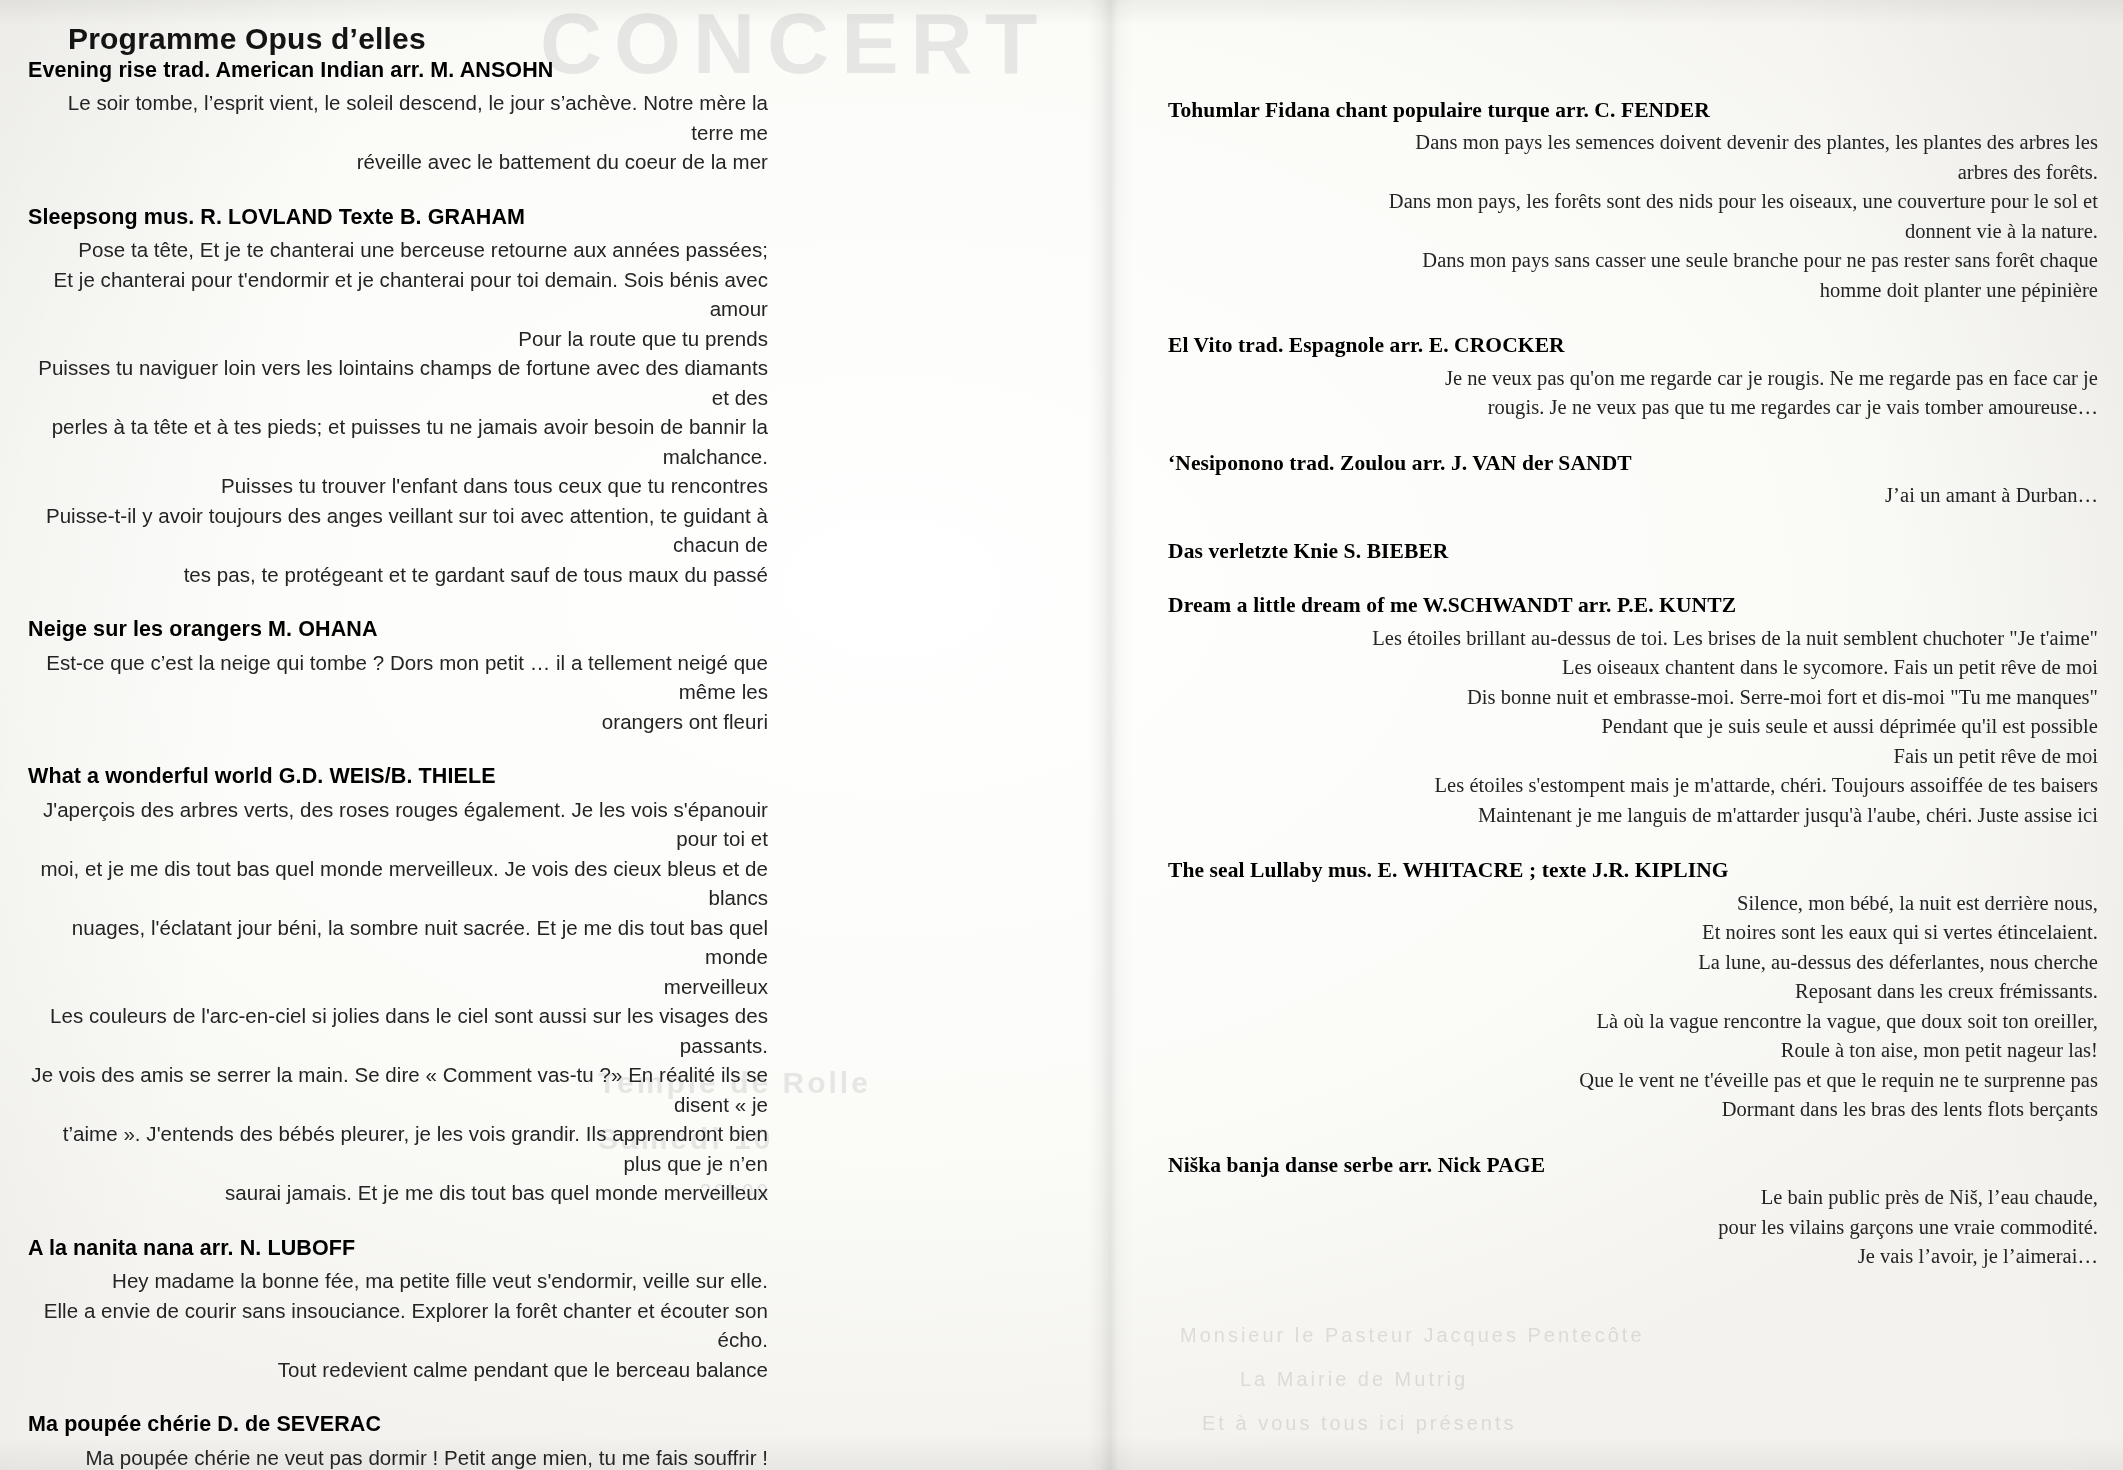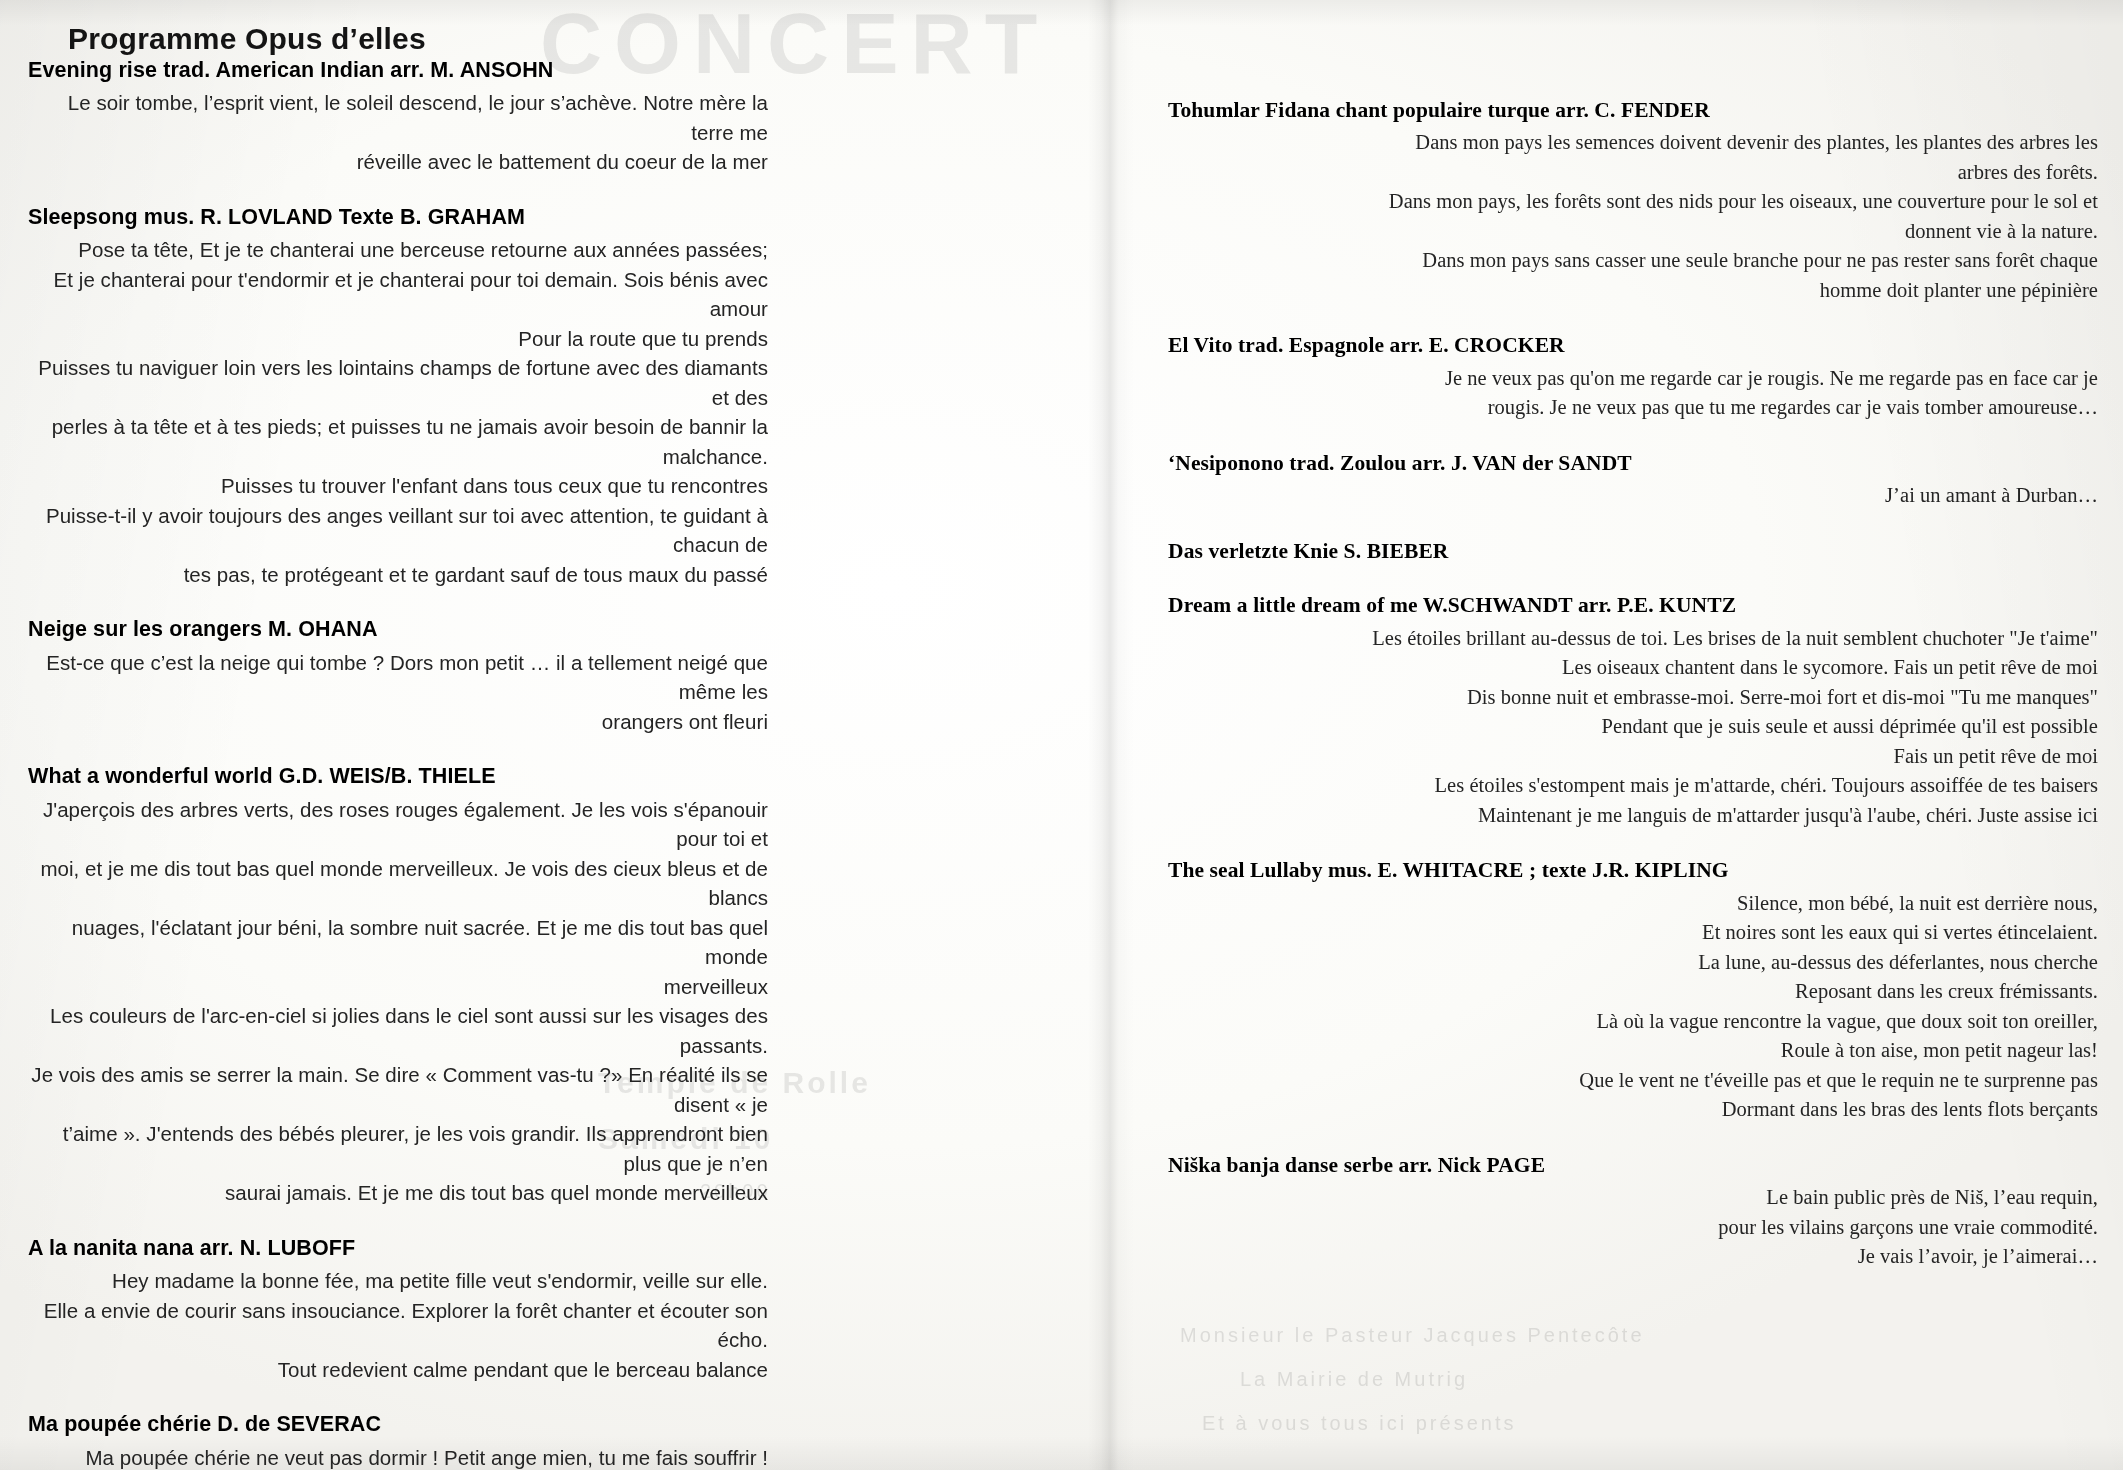--- a/index.html
+++ b/index.html
@@ -246,21 +246,21 @@
             <li>Reposant dans les creux frémissants.</li>
             <li>Là où la vague rencontre la vague, que doux soit ton oreiller,</li>
             <li>Roule à ton aise, mon petit nageur las!</li>
             <li>Que le vent ne t'éveille pas et que le requin ne te surprenne pas</li>
             <li>Dormant dans les bras des lents flots berçants</li>
           </ul>
         </div>
         <div class="song">
           <div class="song-title">Niška banja danse serbe arr. Nick PAGE</div>
           <ul class="song-lines">
-            <li>Le bain public près de Niš, l’eau requin,</li>
+            <li>Le bain public près de Niš, l’eau chaude,</li>
             <li>pour les vilains garçons une vraie commodité.</li>
             <li>Je vais l’avoir, je l’aimerai…</li>
           </ul>
         </div>
       </div>
   </div>
 
 </div>
 
 </body></html>

